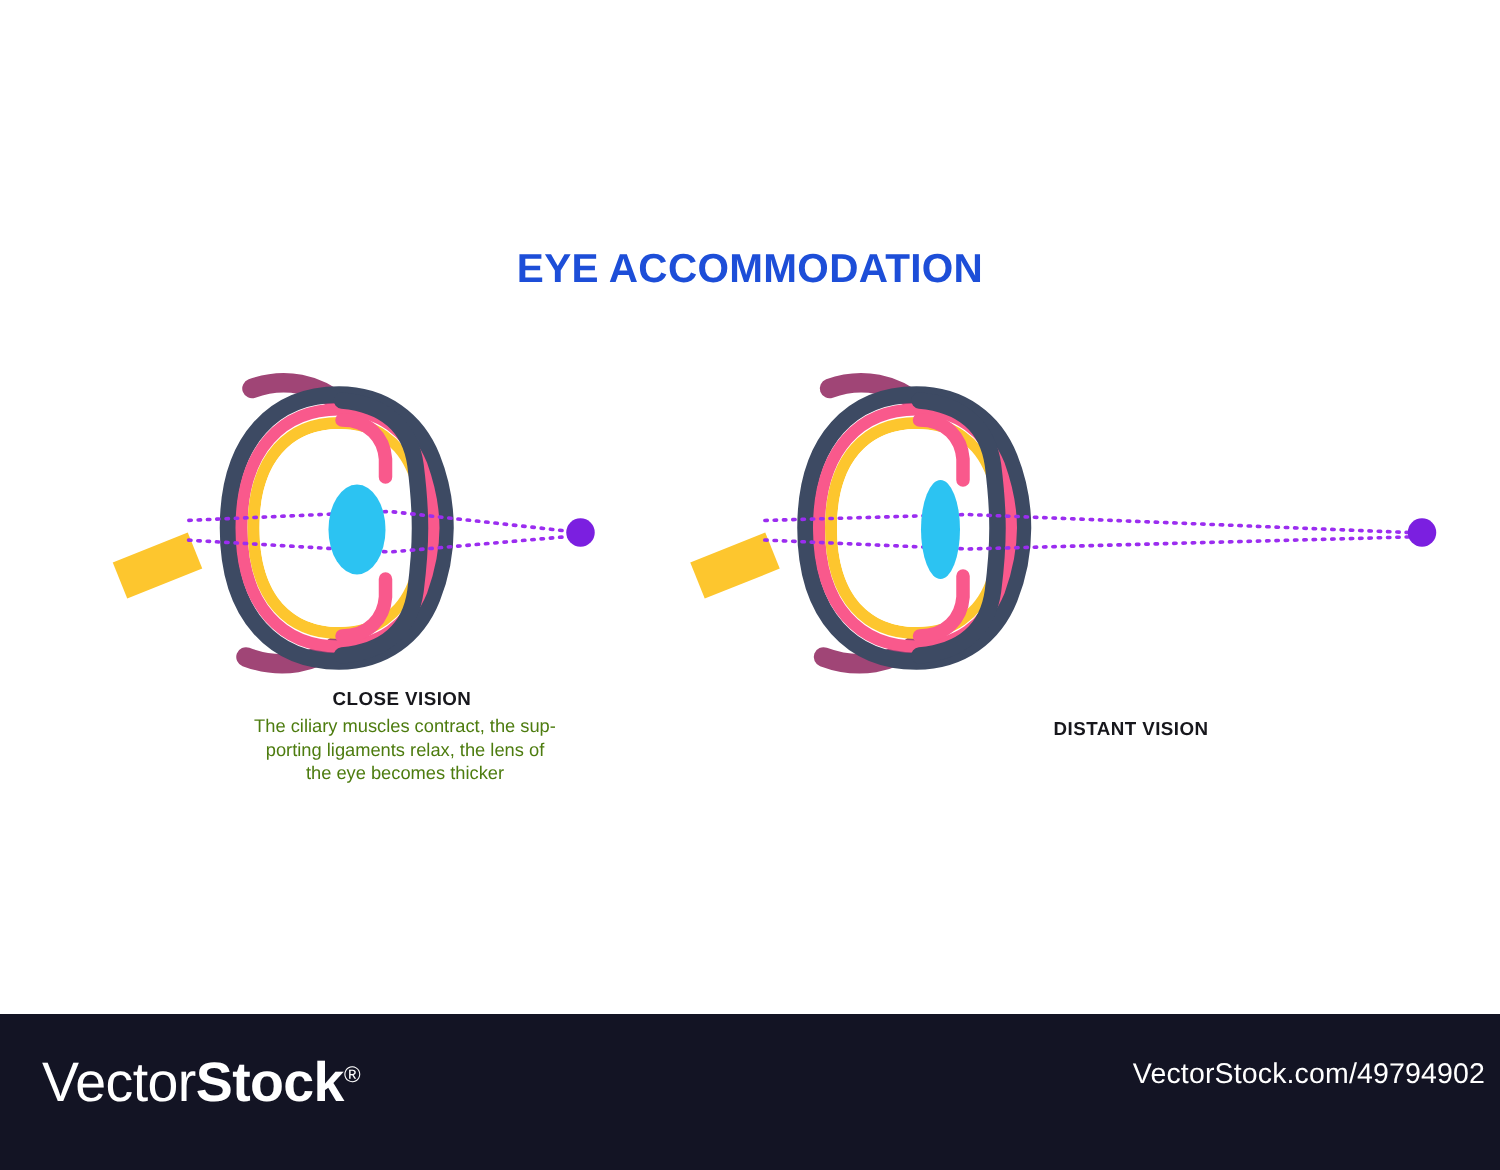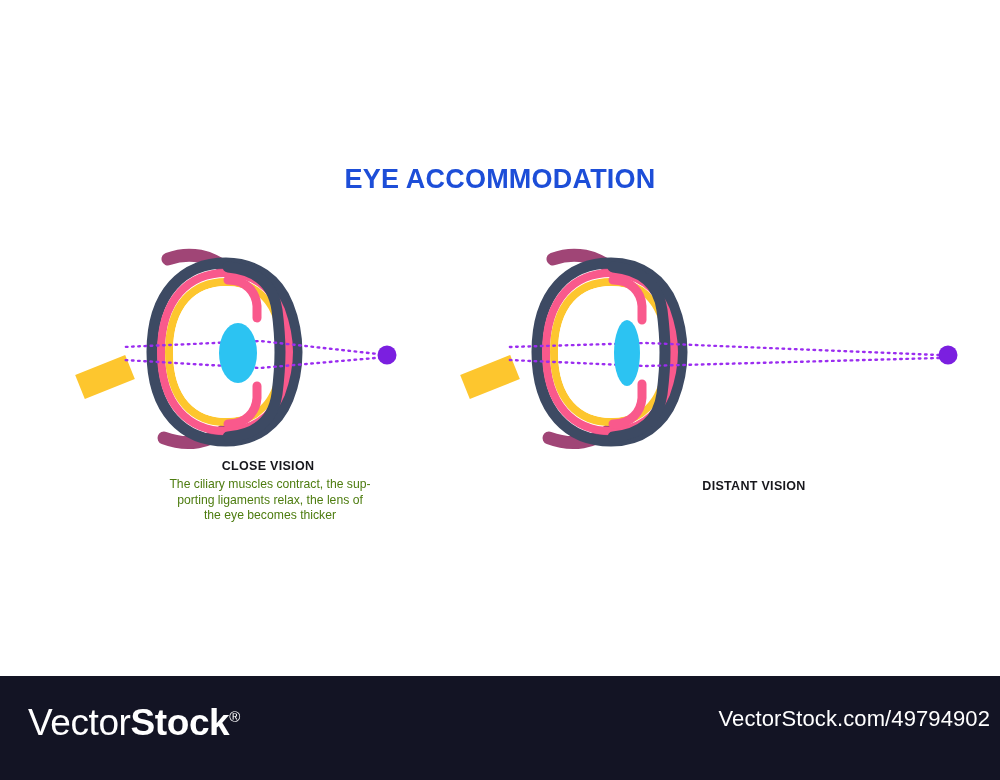--- a/index.html
+++ b/index.html
@@ -99,21 +99,21 @@
   .logo .logo-reg {
     font-size: 15px;
     vertical-align: super;
     font-weight: normal;
     letter-spacing: 0;
   }
   .footer-url {
     position: absolute;
     right: 26px;
     top: 30px;
-    font-size: 22px;
+    font-size: 19px;
     color: #ffffff;
     letter-spacing: 0.1px;
     font-family: "Liberation Sans", sans-serif;
     white-space: nowrap;
   }
 </style>
 </head>
 <body>
 
 <div id="stage">

